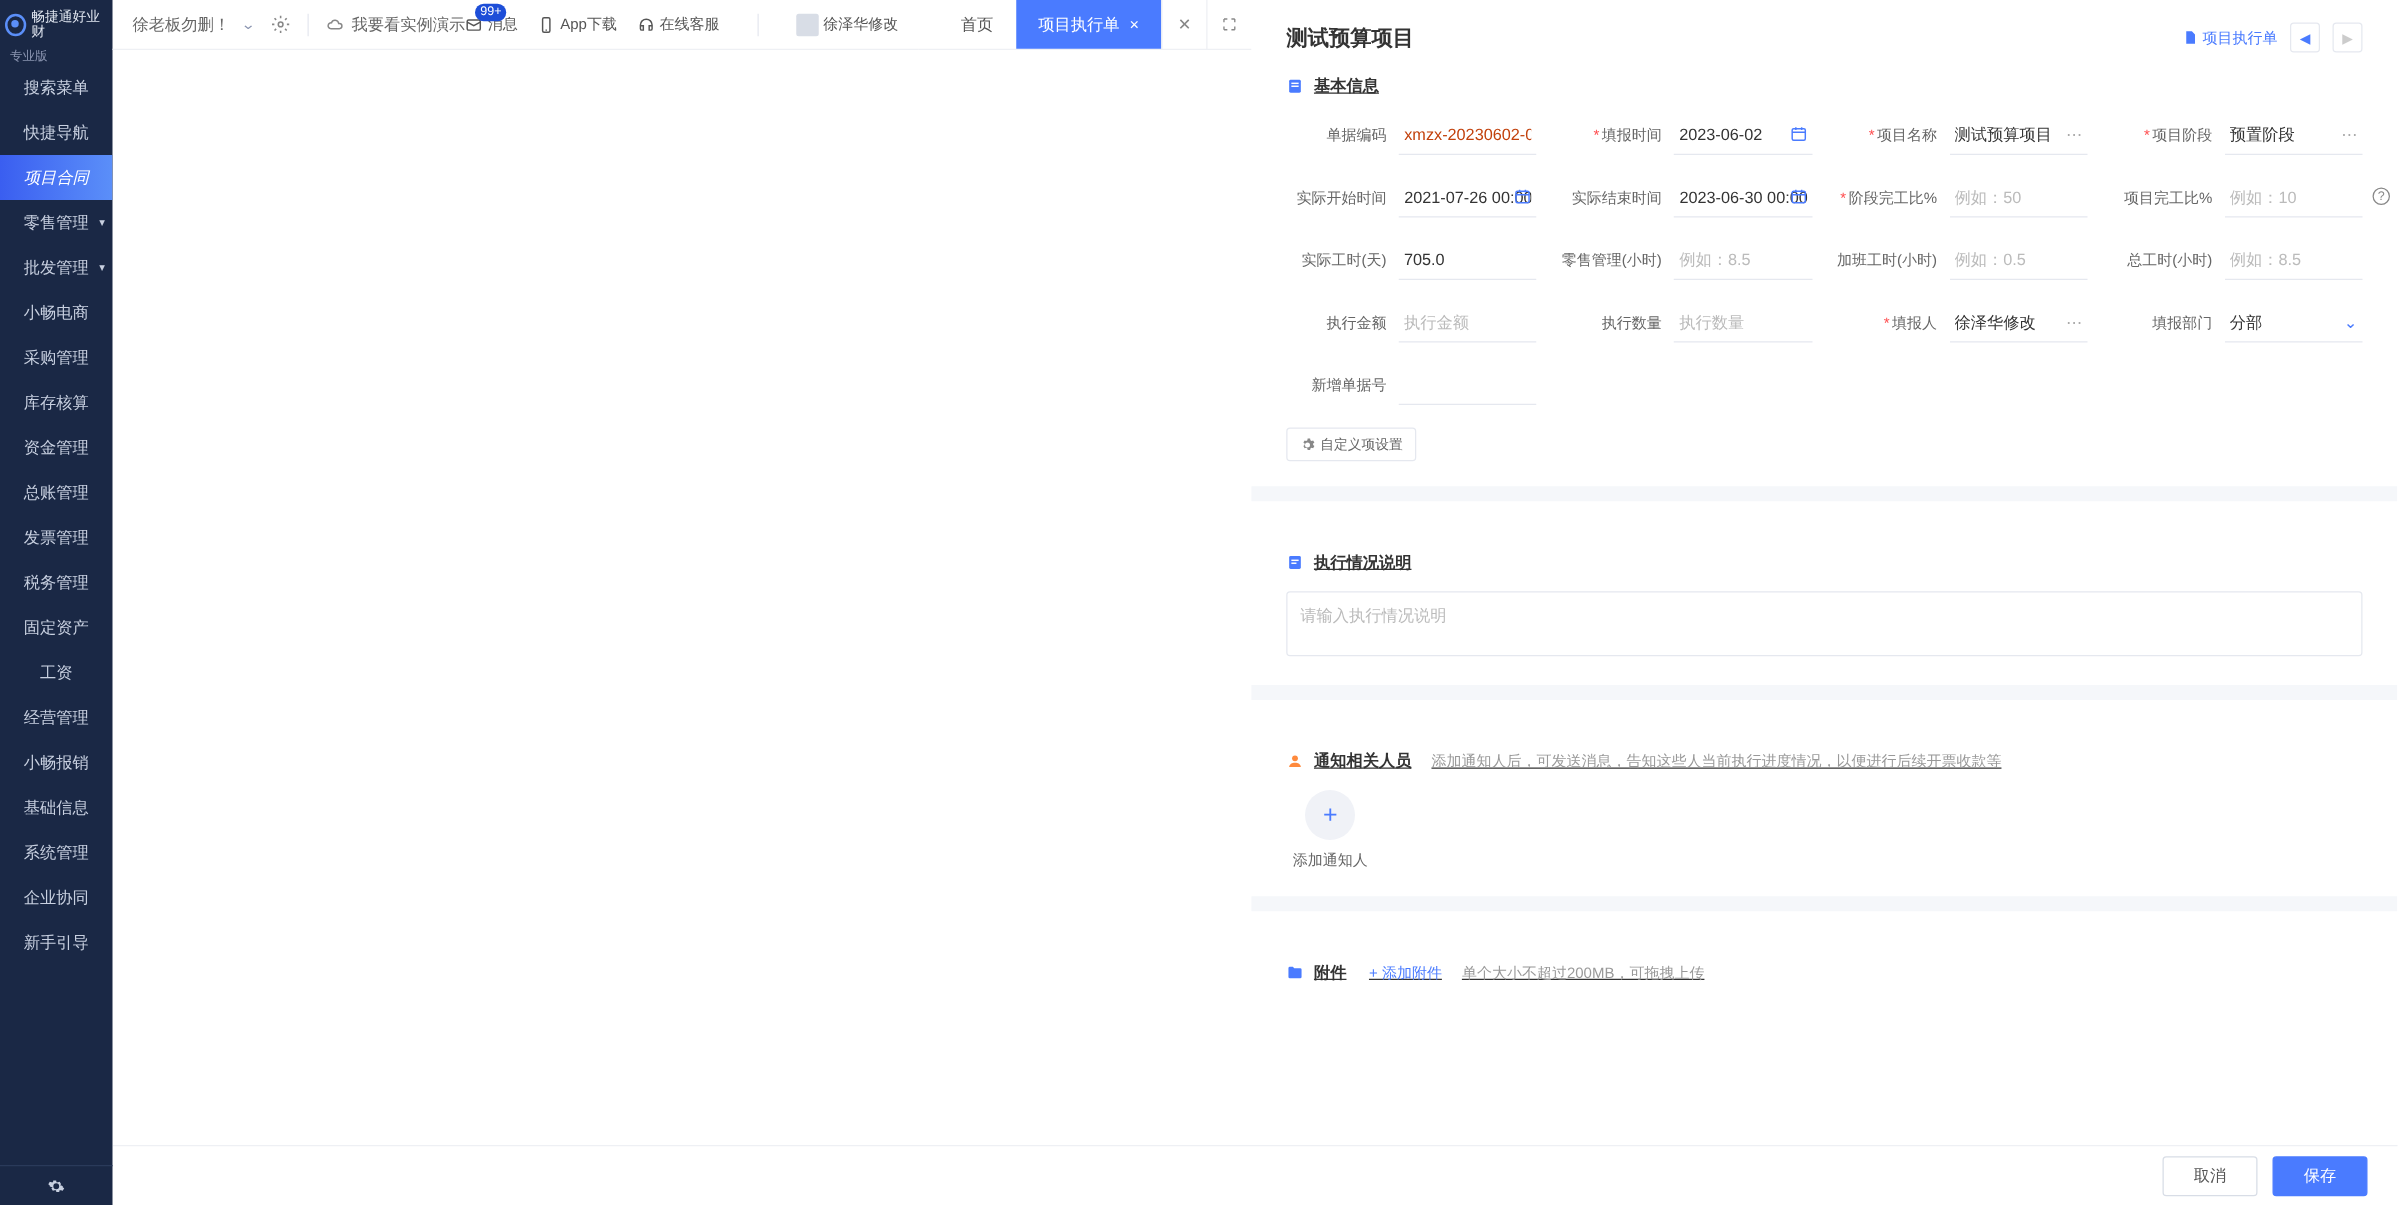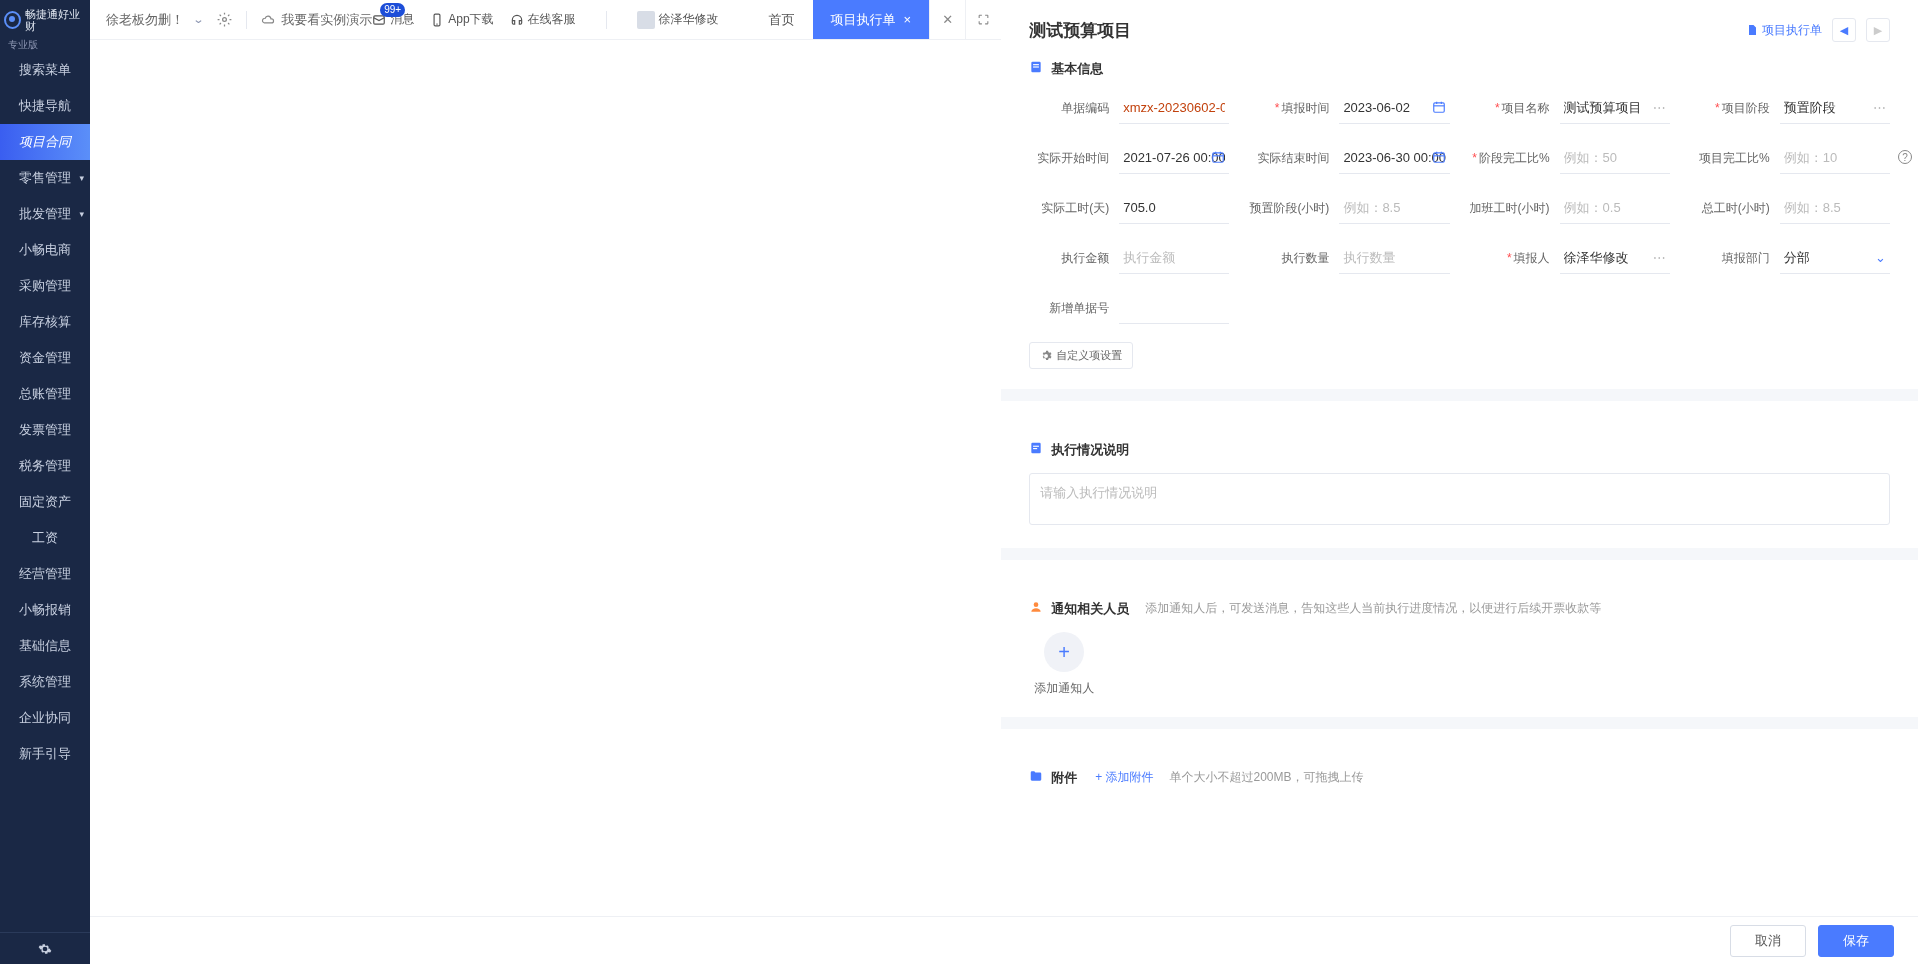--- a/index.html
+++ b/index.html
@@ -48,21 +48,21 @@
 
 .content { flex: 1; overflow-y: auto; background: #fff; padding-bottom: 60px; }
 .page-header { display: flex; align-items: center; padding: 18px 28px 18px 28px; }
 .page-title { font-size: 17px; font-weight: 600; color: #333; }
 .page-header-right { margin-left: auto; display: flex; align-items: center; gap: 10px; }
 .hist-link { display: flex; align-items: center; gap: 4px; color: #4a7bff; font-size: 12px; cursor: pointer; }
 .pager-btn { width: 24px; height: 24px; border: 1px solid #e5e8ef; border-radius: 3px; display: flex; align-items: center; justify-content: center; cursor: pointer; color: #4a7bff; font-size: 11px; }
 .pager-btn.disabled { color: #ccc; cursor: not-allowed; }
 
 .section { padding: 0 28px 20px 28px; }
-.section-head { display: flex; gap: 8px; margin-bottom: 14px; }
+.section-head { display: flex; align-items: center; gap: 8px; margin-bottom: 14px; text-decoration: underline; }
 .section-head .icn { width: 14px; height: 14px; }
 .section-head .title { font-size: 13px; font-weight: 600; color: #333; }
 .section-head .hint { font-size: 12px; color: #999; margin-left: 8px; }
 
 .form-grid { display: grid; grid-template-columns: repeat(4, 1fr); gap: 18px 20px; }
 .form-item { display: flex; align-items: center; }
 .form-label { width: 90px; text-align: right; font-size: 12px; color: #666; padding-right: 10px; flex-shrink: 0; }
 .form-label .req { color: #ff4d4f; margin-right: 2px; }
 .form-control { flex: 1; position: relative; }
 .input { width: 100%; height: 32px; border: none; border-bottom: 1px solid #e5e8ef; padding: 0 4px; font-size: 13px; color: #333; background: transparent; outline: none; }
@@ -344,21 +344,21 @@
               <input class="input" placeholder="例如：10" style="">
               <span class="help-icon">?</span>
             </div>
           </div>
 
           <div class="form-item">
             <div class="form-label">实际工时(天)</div>
             <div class="form-control"><input class="input" value="705.0" style=""></div>
           </div>
           <div class="form-item">
-            <div class="form-label">预置阶段(小时)</div>
+            <div class="form-label">零售管理(小时)</div>
             <div class="form-control"><input class="input" placeholder="例如：8.5" style=""></div>
           </div>
           <div class="form-item">
             <div class="form-label">加班工时(小时)</div>
             <div class="form-control"><input class="input" placeholder="例如：0.5" style=""></div>
           </div>
           <div class="form-item">
             <div class="form-label">总工时(小时)</div>
             <div class="form-control"><input class="input" placeholder="例如：8.5" style=""></div>
           </div>

